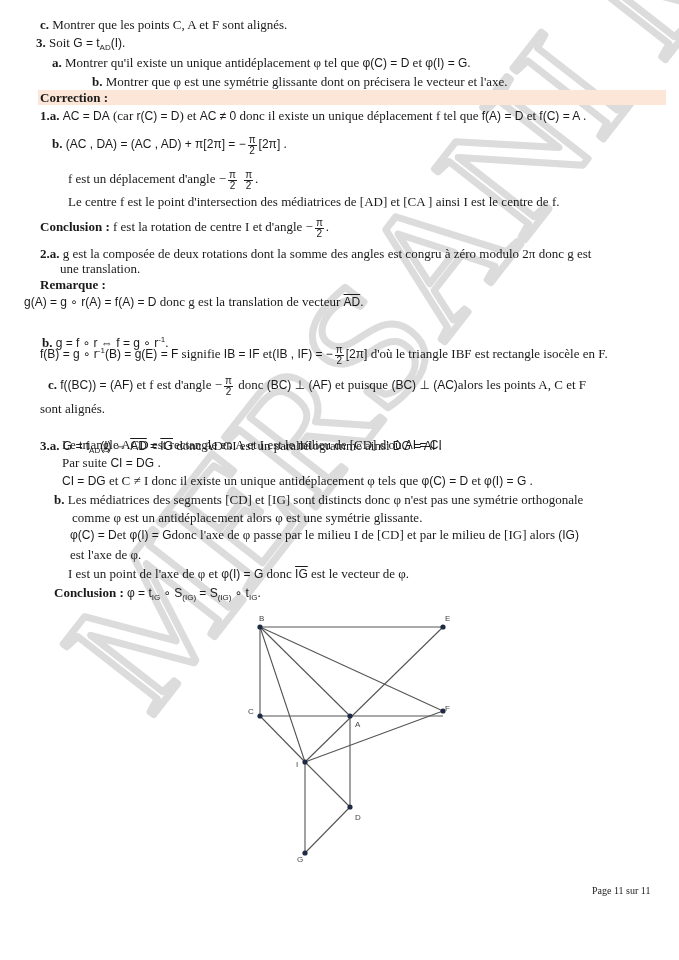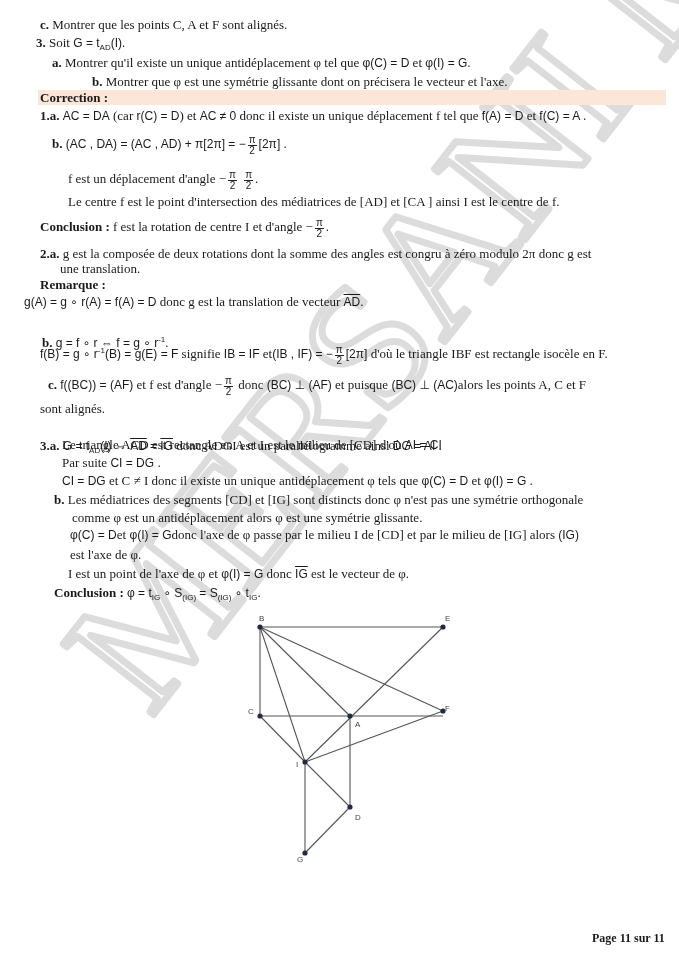--- a/index.html
+++ b/index.html
@@ -12,21 +12,21 @@
   .m { font-family: "Liberation Sans", sans-serif; font-size: 12px; }
   .ov { text-decoration: overline; }
   .frac { display: inline-block; vertical-align: middle; text-align: center; font-size: 10px; line-height: 10px; margin: 0 2px; }
   .frac span { display: block; }
   .frac .num { border-bottom: 1px solid #222; padding: 0 1px; }
   .sub { font-size: 8px; vertical-align: -3px; }
   .sup { font-size: 8px; vertical-align: 5px; }
   .band { position: absolute; left: 38px; top: 90px; width: 628px; height: 15px; background: #fbe6d8; }
   .watermark { position: absolute; left: 0; top: 0; width: 679px; height: 960px; pointer-events: none; }
   .figure { position: absolute; left: 0; top: 0; width: 679px; height: 960px; }
-  .footer { position: absolute; left: 592px; top: 931px; font-weight: bold; font-size: 12px; }
+  .footer { position: absolute; left: 592px; top: 885px; font-weight: normal; font-size: 10px; }
 </style>
 </head>
 <body>
 
 <svg class="watermark" viewBox="0 0 679 960">
   <g transform="translate(330,440) rotate(-52)" fill="none" stroke="#d9d9d9" stroke-width="9" stroke-linejoin="round">
     <text x="-330" y="30" font-family="Liberation Serif, serif" font-size="175" fill="none" stroke="#dcdcdc" stroke-width="7">MERSANI MED</text>
   </g>
 </svg>
 

